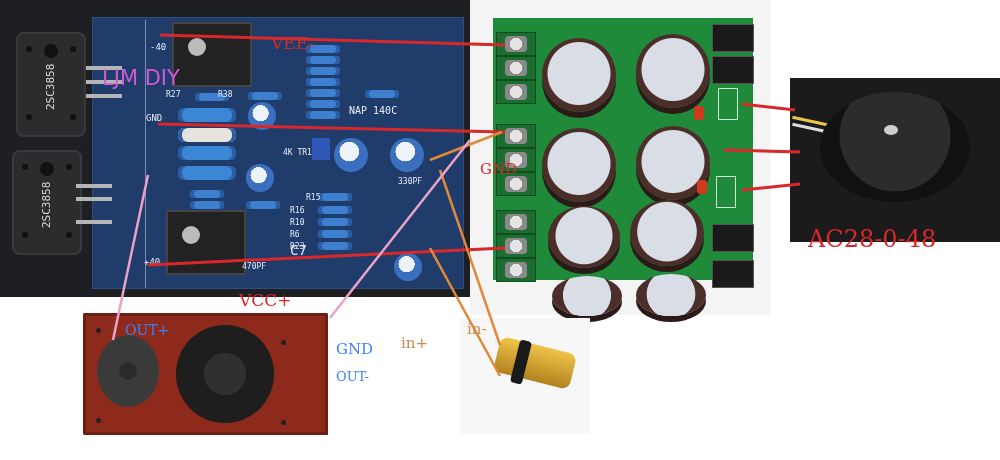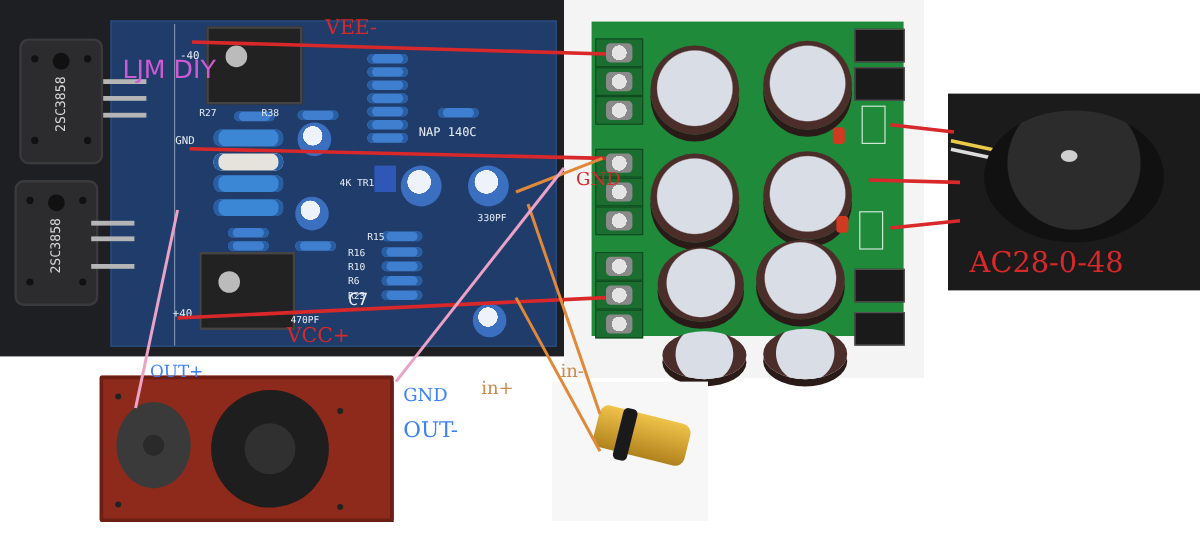--- a/index.html
+++ b/index.html
@@ -48,21 +48,21 @@
 
   
   #rca-photo { left: 460px; top: 318px; width: 130px; height: 116px; background: #f7f7f7; }
   #rca-body { left: 496px; top: 345px; width: 78px; height: 36px; border-radius: 8px; background: linear-gradient(#f0c34a, #b0821d); transform: rotate(14deg); }
   #rca-ring { left: 515px; top: 340px; width: 12px; height: 44px; background: #1a1a1a; border-radius: 4px; transform: rotate(14deg); }
 
   
   svg#annotations { position: absolute; left: 0; top: 0; width: 1000px; height: 460px; pointer-events: none; }
 
   
-  .label { position: absolute; font-family: "DejaVu Serif", serif; white-space: nowrap; line-height: 1; }
+  .label { position: absolute; font-family: "DejaVu Serif", serif; white-space: nowrap; line-height: 1; margin-top: 20px; }
   .label-red { color: #d8282a; }
   .label-pink { color: #3b82f6; }
   .label-orange { color: #c98a4a; }
   .label-magenta { color: #d05ad4; font-family: "DejaVu Sans", sans-serif; }
 </style>
 </head>
 <body>
 
 <div class="abs" id="amp-photo"></div>
 <div class="abs" id="amp-pcb"></div>
@@ -233,15 +233,15 @@
   <line x1="470" y1="140" x2="330" y2="318" stroke="#eaa2c6" stroke-width="2.5"></line>
 </svg>
 
 <span class="label label-red" style="left:271px;top:15px;font-size:17px;">VEE-</span>
 <span class="label label-red" style="left:239px;top:272px;font-size:17px;">VCC+</span>
 <span class="label label-red" style="left:480px;top:142px;font-size:15px;">GND</span>
 <span class="label label-magenta" style="left:102px;top:48px;font-size:21px;">LJM DIY</span>
 <span class="label label-red" style="left:808px;top:207px;font-size:24px;">AC28-0-48</span>
 <span class="label label-pink" style="left:125px;top:303px;font-size:14px;">OUT+</span>
 <span class="label label-pink" style="left:336px;top:322px;font-size:15px;">GND</span>
-<span class="label label-pink" style="left:336px;top:350px;font-size:18px;">OUT-</span>
+<span class="label label-pink" style="left:336px;top:350px;font-size:13px;">OUT-</span>
 <span class="label label-orange" style="left:401px;top:316px;font-size:15px;">in+</span>
 <span class="label label-orange" style="left:467px;top:302px;font-size:15px;">in-</span>
 
 </body></html>

